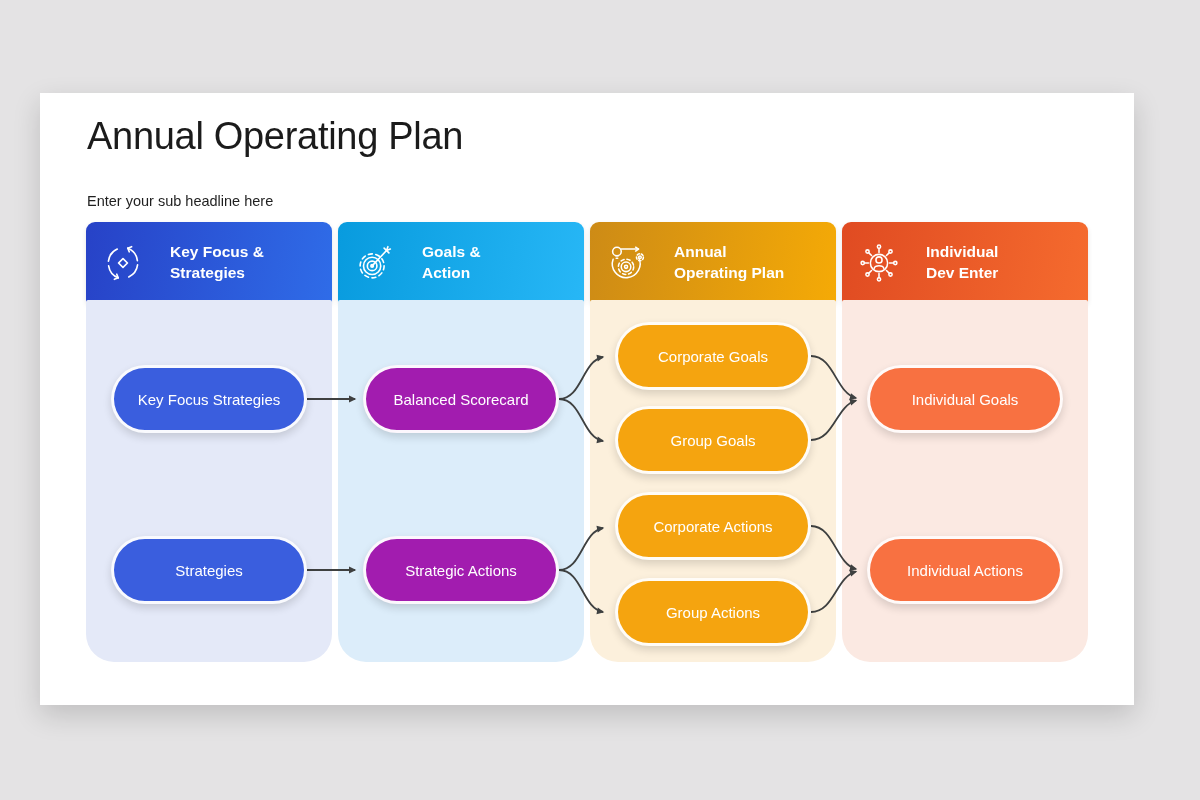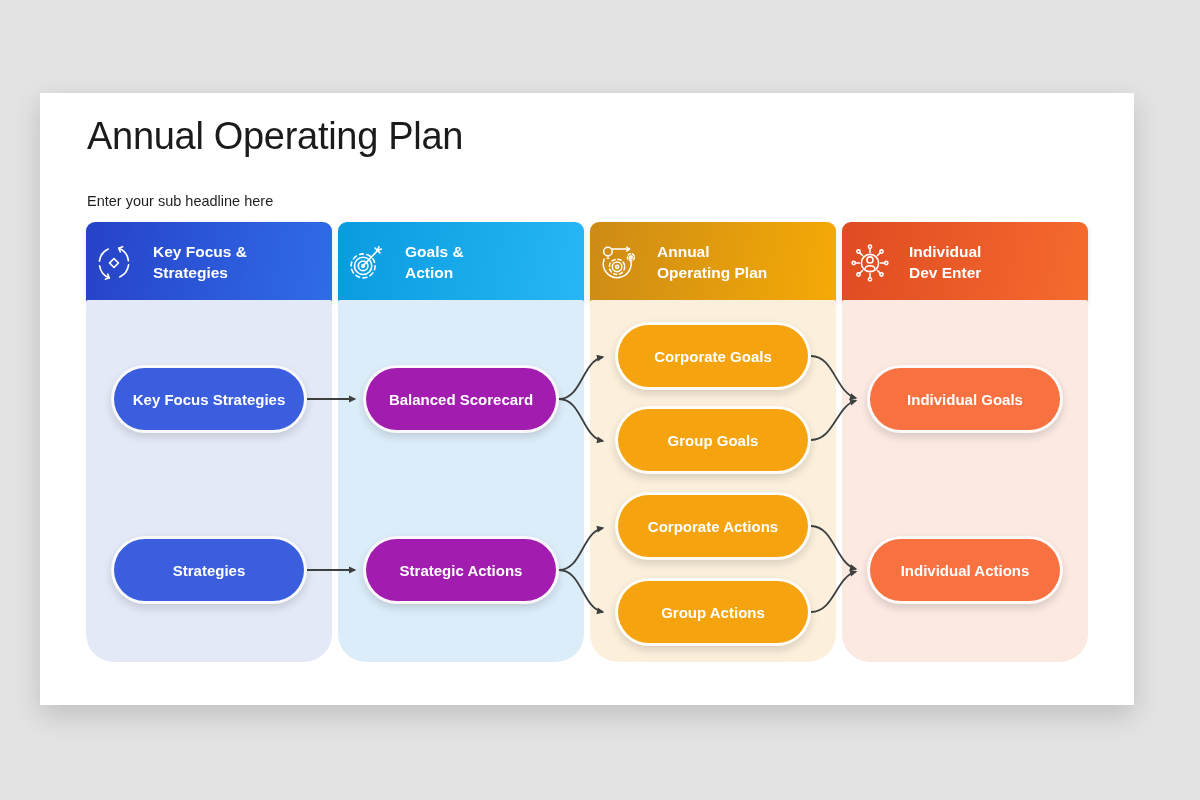--- a/index.html
+++ b/index.html
@@ -22,22 +22,23 @@
   .page-subtitle {
     position:absolute; left:47px; top:80px;
     font-size:14.5px; font-weight:400; color:#1f1f1f;margin-top:20px;
   }
   .board { position:absolute; left:46px; top:129px; width:1002px; height:440px; }
   .col { position:absolute; top:0; width:246px; height:440px; }
   .col-header {
     position:absolute; top:0; left:0; width:246px; height:81px;
     border-radius:9px 9px 2px 2px;
     display:flex; align-items:center;
-    padding-left:5px;
+    padding-left:14px;
     box-shadow:0 2px 5px rgba(0,0,0,0.10);
+    gap:8px;
   }
   .col-body {
     position:absolute; top:78px; left:0; width:246px; height:362px;
     border-radius:2px 2px 28px 28px;
   }
   .hicon { width:46px; height:46px; flex:0 0 46px; margin-right:16px; }
   .hicon svg { width:46px; height:46px; display:block; }
   .htext {
     color:#ffffff; font-size:15.5px; font-weight:700; line-height:1.35;
   }
@@ -52,21 +53,21 @@
   .c3 .col-body   { background:#fbe9e2; }
 
   .wires { position:absolute; left:0; top:0; width:1002px; height:440px; z-index:2; pointer-events:none; }
 
   .pill {
     position:absolute; z-index:3;
     width:196px; height:68px;
     border:3px solid rgba(255,255,255,0.97);
     border-radius:34px;
     display:flex; align-items:center; justify-content:center;
-    color:#ffffff; font-size:15px; font-weight:700;
+    color:#ffffff; font-size:15px; font-weight:400;
     box-shadow:0 4px 9px rgba(0,0,0,0.14);
     text-align:center;
   }
   .pill.blue   { background:#3a5ede; }
   .pill.cyan   { background:#a21caf; }
   .pill.amber  { background:#f5a40f; }
   .pill.orange { background:#f87141; }
 </style>
 </head>
 <body>

